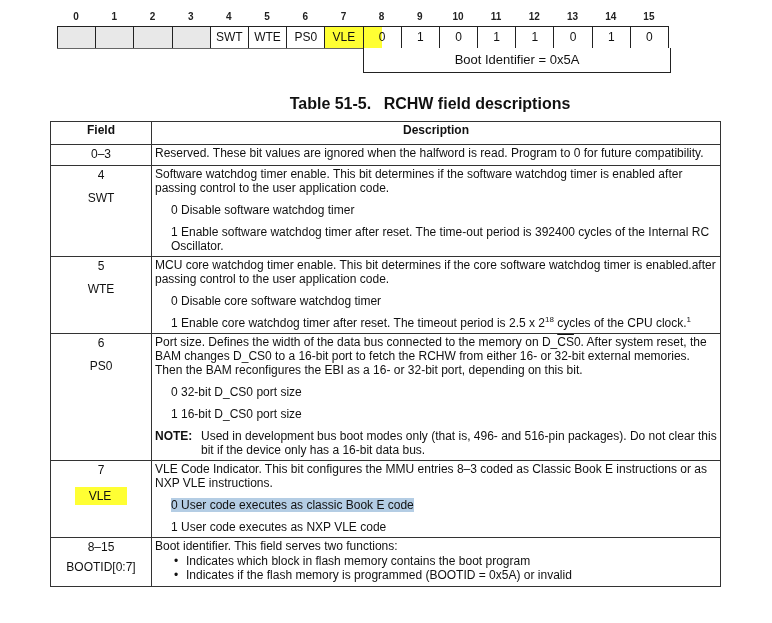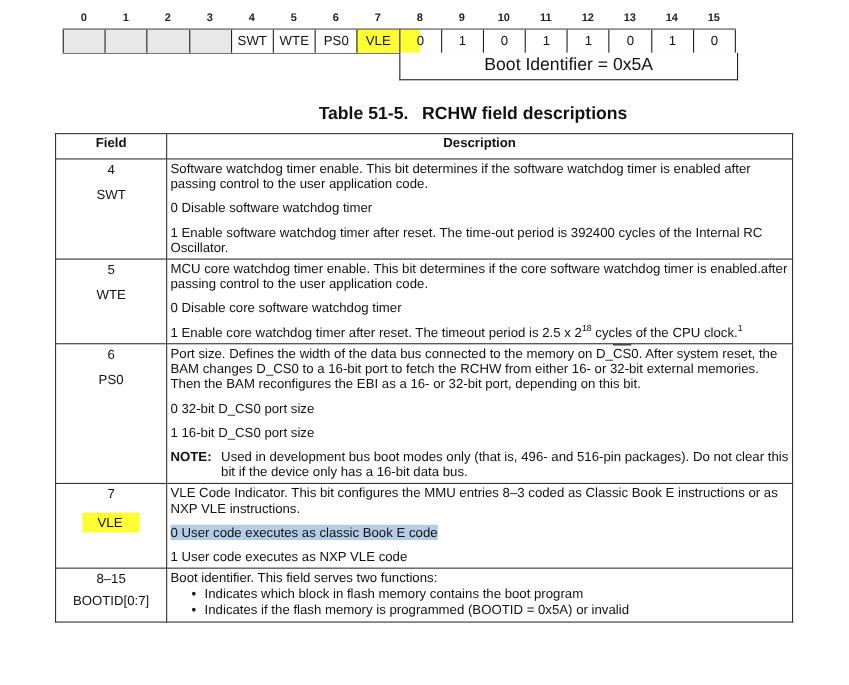--- a/index.html
+++ b/index.html
@@ -10,39 +10,39 @@
   .reg { position:absolute; left:57px; top:8px; }
   .bitnums { display:flex; height:18px; }
   .bitnum { width:38.2px; text-align:center; font-size:10px; font-weight:bold; color:#222; line-height:18px; }
   .bits { display:flex; border-top:1px solid #222; border-bottom:1.5px solid #666; height:21px; }
   .bit { width:37.2px; border-left:1px solid #222; text-align:center; font-size:12px; line-height:21px; background:#fff; }
   .bit:last-child { border-right:1px solid #222; }
   .bit.reserved { background:#e8e8e8; }
   .bit.hl { background:#ffff33; }
   .bit.hl-partial { background:linear-gradient(to right,#ffff33 0,#ffff33 18px,#fff 18px); }
   .bootid { position:absolute; left:306px; top:40px; width:306px; height:24px; border:1px solid #222; border-top:none;
-            text-align:center; font-size:16px; line-height:24px; background:#fff; }
+            text-align:center; font-size:13px; line-height:24px; background:#fff; }
 
   
   .caption { position:absolute; left:0; width:772px; top:95px; text-align:center; font-size:16px; font-weight:bold;padding-left:44px; }
   .caption .num { margin-right:8px; }
 
   
   table.desc { position:absolute; left:50px; top:121px; width:671px; border-collapse:collapse; font-size:12px; }
   table.desc th, table.desc td { border:1px solid #333; vertical-align:top; }
   table.desc { border:1.5px solid #555; }
   table.desc th { font-weight:bold; height:20px; padding:1px 3px; }
   table.desc thead tr { border-bottom:1.5px solid #333; }
   td.field { width:96px; text-align:center; padding:2px 2px 4px; line-height:14px; }
   td.field .fname { display:block; margin-top:9px; }
   td.field .fname.hl { display:inline-block; background:#ffff33; padding:0 16px 0 14px; margin-top:10px; line-height:18px; }
   td.field.boot .fname { margin-top:6px; }
   td.descc { padding:1px 3px 3px; line-height:14px; }
   .p { margin:0; }
-  .p + .p { margin-top:8px; }
+  .p + .p { margin-top:8px;margin-left:16px; }
   .sel { background:#b4cde4; }
   .ovl { text-decoration:overline; }
   sup { font-size:8px; line-height:0; }
   .note { display:flex; margin-top:8px; }
   .note-label { font-weight:bold; width:46px; flex-shrink:0; }
   ul.bul { margin:1px; padding:0 0 0 18px; list-style:none; }
   ul.bul li { position:relative; padding-left:12px; line-height:14px; }
   ul.bul li::before { content:"\2022"; position:absolute; left:0; }
 </style>
 </head>
@@ -95,20 +95,28 @@
 
 <table class="desc">
   <thead>
     <tr>
       <th>Field</th>
       <th>Description</th>
     </tr>
   </thead>
   <tbody>
 
+    <tr>
+      <td class="field">
+        <span>0–3</span>
+      </td>
+      <td class="descc">
+        <p class="p">Reserved. These bit values are ignored when the halfword is read. Program to 0 for future compatibility.</p>
+      </td>
+    </tr>
 
     <tr>
       <td class="field">
         <span>4</span>
         <span class="fname">SWT</span>
       </td>
       <td class="descc">
         <p class="p">Software watchdog timer enable. This bit determines if the software watchdog timer is enabled after passing control to the user application code.</p>
         <p class="p">0 Disable software watchdog timer</p>
         <p class="p">1 Enable software watchdog timer after reset. The time-out period is 392400 cycles of the Internal RC Oscillator.</p>

